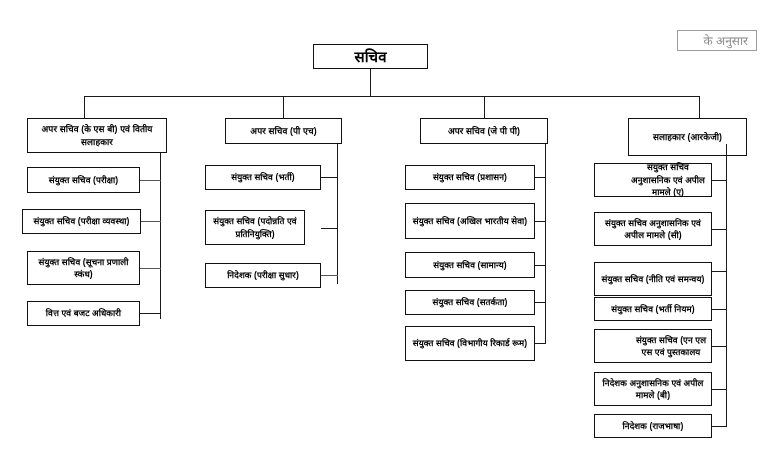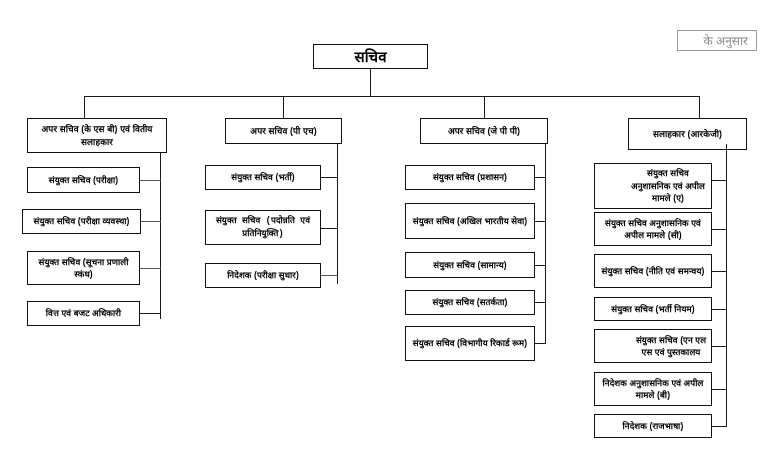--- a/index.html
+++ b/index.html
@@ -93,21 +93,21 @@
 
   <div class="node" style="left:27px; top:301px; width:113px; height:25px;">वित्त एवं बजट अधिकारी</div>
   <div class="conn h" style="left:140px; top:313px; width:21px; height:1.3px;"></div>
 
   <div class="node level2" style="left:225px; top:118px; width:117px; height:26px;">अपर सचिव (पी एच)</div>
   <div class="conn v" style="left:337px; top:144px; width:1.3px; height:140px;"></div>
 
   <div class="node" style="left:205px; top:165px; width:116px; height:25px;">संयुक्त सचिव (भर्ती)</div>
   <div class="conn h" style="left:321px; top:177px; width:17px; height:1.3px;"></div>
 
-  <div class="node" style="left:205px; top:210px; width:116px; height:35px;font-family:Liberation Mono, monospace;">संयुक्त सचिव (पदोन्नति एवं प्रतिनियुक्ति)</div>
+  <div class="node" style="left:205px; top:210px; width:100px; height:35px;">संयुक्त सचिव (पदोन्नति एवं प्रतिनियुक्ति)</div>
   <div class="conn h" style="left:321px; top:228px; width:17px; height:1.3px;"></div>
 
   <div class="node" style="left:205px; top:263px; width:116px; height:25px;">निदेशक (परीक्षा सुधार)</div>
   <div class="conn h thin" style="left:321px; top:275px; width:17px; height:1.3px;"></div>
 
   <div class="node level2" style="left:420px; top:118px; width:128px; height:26px;">अपर सचिव (जे पी पी)</div>
   <div class="conn v" style="left:545px; top:144px; width:1.3px; height:200px;"></div>
 
   <div class="node" style="left:405px; top:165px; width:130px; height:25px;">संयुक्त सचिव (प्रशासन)</div>
   <div class="conn h" style="left:535px; top:177px; width:11px; height:1.3px;"></div>
@@ -117,30 +117,30 @@
 
   <div class="node" style="left:405px; top:252px; width:130px; height:26px;">संयुक्त सचिव (सामान्य)</div>
   <div class="conn h" style="left:535px; top:265px; width:11px; height:1.3px;"></div>
 
   <div class="node" style="left:405px; top:290px; width:130px; height:25px;">संयुक्त सचिव (सतर्कता)</div>
   <div class="conn h" style="left:535px; top:302px; width:11px; height:1.3px;"></div>
 
   <div class="node" style="left:405px; top:326px; width:130px; height:35px;">संयुक्त सचिव (विभागीय रिकार्ड रूम)</div>
   <div class="conn h" style="left:535px; top:343px; width:11px; height:1.3px;"></div>
 
-  <div class="node level2" style="left:628px; top:118px; width:119px; height:32px;">सलाहकार (आरकेजी)</div>
+  <div class="node level2" style="left:628px; top:118px; width:119px; height:38px;">सलाहकार (आरकेजी)</div>
   <div class="conn v" style="left:726px; top:144px; width:1.3px; height:283px;"></div>
 
-  <div class="node" style="left:594px; top:163px; width:118px; height:46px;padding-left:33px;">संयुक्त सचिव  अनुशासनिक एवं अपील मामले (ए)</div>
+  <div class="node" style="left:594px; top:163px; width:118px; height:34px;padding-left:33px;">संयुक्त सचिव  अनुशासनिक एवं अपील मामले (ए)</div>
   <div class="conn h" style="left:712px; top:180px; width:15px; height:1.3px;"></div>
 
   <div class="node" style="left:594px; top:212px; width:118px; height:34px;">संयुक्त सचिव  अनुशासनिक एवं अपील मामले (सी)</div>
   <div class="conn h" style="left:712px; top:229px; width:15px; height:1.3px;"></div>
 
-  <div class="node" style="left:594px; top:254px; width:118px; height:34px;">संयुक्त सचिव (नीति एवं समन्वय)</div>
+  <div class="node" style="left:594px; top:262px; width:118px; height:34px;">संयुक्त सचिव (नीति एवं समन्वय)</div>
   <div class="conn h" style="left:712px; top:271px; width:15px; height:1.3px;"></div>
 
   <div class="node" style="left:594px; top:297px; width:118px; height:24px;">संयुक्त सचिव (भर्ती नियम)</div>
   <div class="conn h" style="left:712px; top:309px; width:15px; height:1.3px;"></div>
 
   <div class="node" style="left:594px; top:329px; width:118px; height:34px;padding-left:39px;">संयुक्त सचिव (एन एल एस एवं पुस्तकालय</div>
   <div class="conn h" style="left:712px; top:346px; width:15px; height:1.3px;"></div>
 
   <div class="node" style="left:594px; top:372px; width:118px; height:34px;">निदेशक  अनुशासनिक एवं अपील मामले (बी)</div>
   <div class="conn h" style="left:712px; top:389px; width:15px; height:1.3px;"></div>

